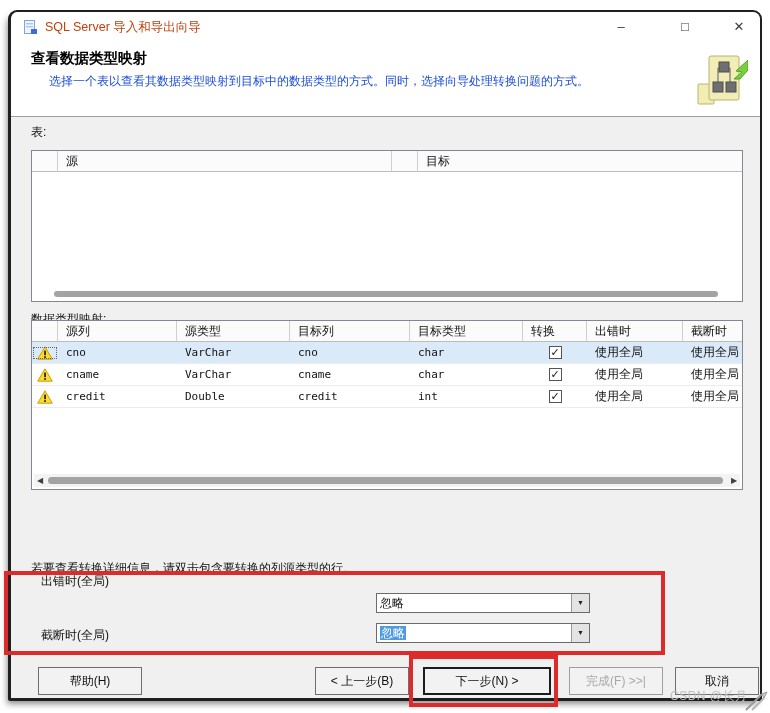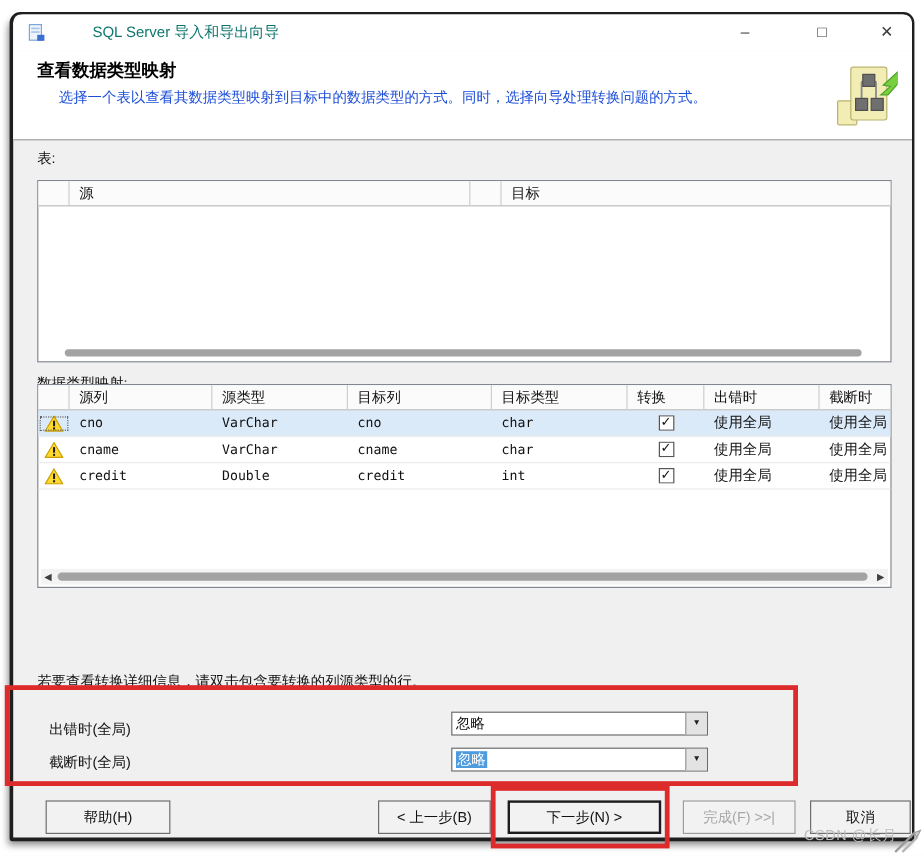--- a/index.html
+++ b/index.html
@@ -9,21 +9,21 @@
 
   
   .window {
     position:absolute; left:8px; top:10px; width:754px; height:691px;
     background:#f0f0f0; border:2px solid #1f1f1f; border-left-width:3px; border-bottom-width:3px;
     border-radius:9px 9px 2px 2px;
     box-shadow:-3px 5px 6px -2px rgba(0,0,0,.45);
   }
   .titlebar { position:absolute; top:0; left:0; right:0; height:30px; background:#fff; border-radius:8px 8px 0 0; }
   .title-icon { position:absolute; left:11px; top:7px; width:16px; height:16px; }
-  .title-text { position:absolute; left:34px; top:0; line-height:30px; font-size:12.5px; color:#0f766e;margin-left:32px; }
+  .title-text { position:absolute; left:34px; top:0; line-height:30px; font-size:12.5px; color:#c2410c; }
   .cap-btn { position:absolute; top:0; height:30px; width:44px; text-align:center; line-height:30px; color:#3c3c3c; font-size:13px; cursor:default; }
   .cap-min { left:588px; } .cap-max { left:652px; } .cap-close { left:706px; }
 
   .header { position:absolute; top:30px; left:0; right:0; height:75px; background:#fff; border-bottom:1px solid #9f9f9f; }
   .page-title { position:absolute; left:20px; top:7px; font-size:14.5px; font-weight:bold; color:#000; }
   .page-desc { position:absolute; left:38px; top:31px; font-size:12px; color:#1d4ed8; width:600px; }
   .wizard-icon { position:absolute; right:12px; top:10px; }
 
   .section-label { position:absolute; font-size:12px; color:#111; }
   .lbl-tables { left:20px; top:112px; }
@@ -51,21 +51,21 @@
   .cellcenter { display:flex; justify-content:center; padding-left:0; }
 
   
   .sb-thumb-only { position:absolute; left:22px; right:24px; bottom:4px; height:6px; background:#a3a3a3; border-radius:3px; }
   .sb-track { position:absolute; left:2px; right:2px; bottom:2px; height:13px; background:#f3f3f3; display:flex; align-items:center; }
   .sb-arrow { flex:0 0 12px; text-align:center; font-size:8px; color:#3f3f3f; line-height:13px; }
   .sb-thumb { flex:1 1 auto; height:7px; background:#a3a3a3; border-radius:4px; margin:0 5px 0 2px; }
 
   
   .glabel { position:absolute; left:30px; font-size:12px; color:#111; }
-  .gl1 { top:588px;text-align:right; } .gl2 { top:615px; }
+  .gl1 { top:561px;text-align:right; } .gl2 { top:615px; }
   .combo { position:absolute; left:365px; width:214px; height:20px; background:#fff; border:1px solid #6b6b6b; display:flex; }
   .cb1 { top:581px; } .cb2 { top:611px; }
   .combo-value { flex:1 1 auto; font-size:12px; line-height:18px; padding-left:3px; white-space:nowrap; overflow:hidden; }
   .combo-value .sel { background:#4f9be0; color:#fff; padding:0 1px; }
   .combo-btn { flex:0 0 18px; background:#e3e3e3; border-left:1px solid #9a9a9a; text-align:center; font-size:7px; line-height:18px; color:#222; }
 
   
   .btn { position:absolute; top:655px; height:28px; background:#f2f2f2; border:1px solid #6e6e6e; font-size:12px; color:#111; text-align:center; line-height:26px; font-family:"Liberation Sans", sans-serif; }
   .btn-help { left:27px; width:104px; }
   .btn-back { left:304px; width:94px; }

